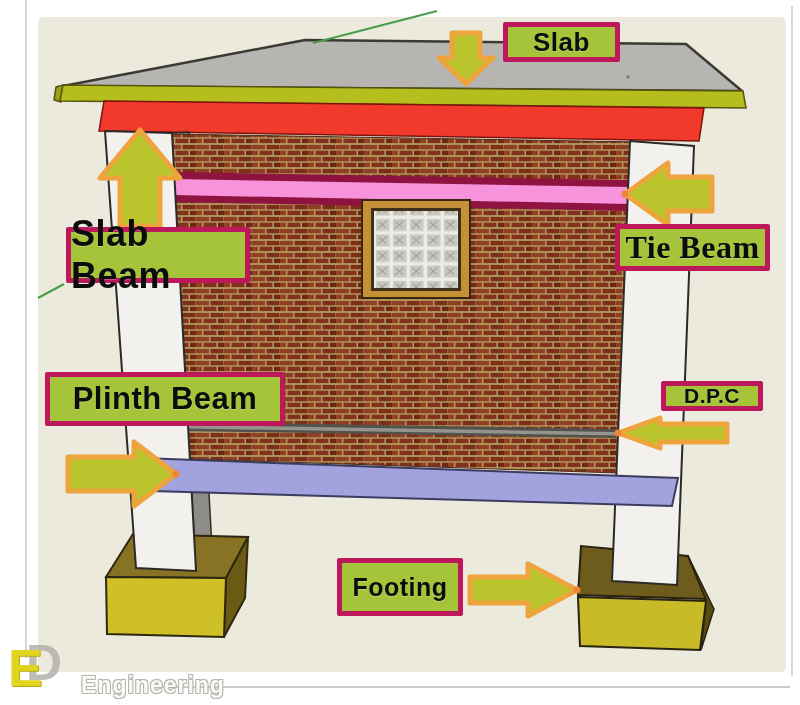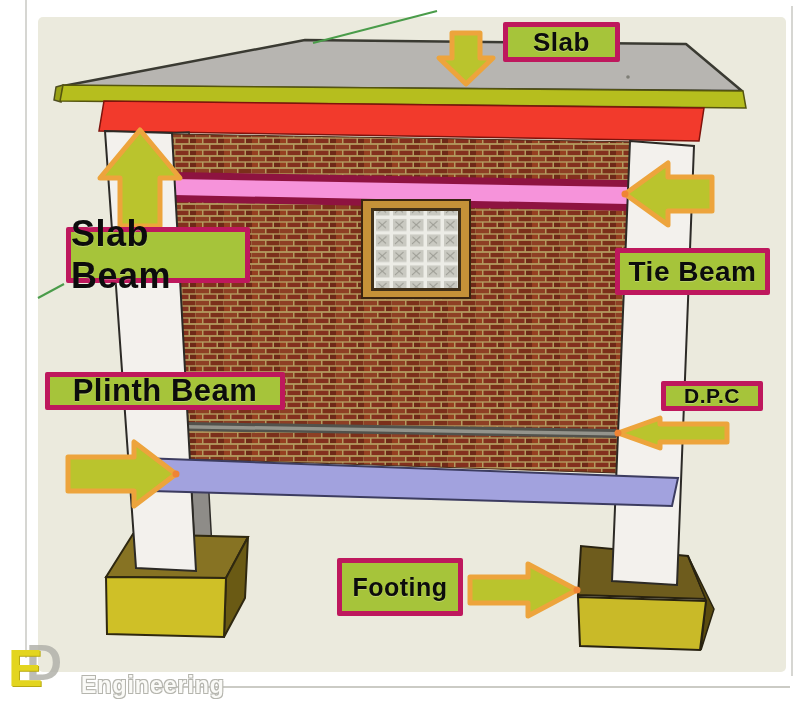--- a/index.html
+++ b/index.html
@@ -11,22 +11,22 @@
   #frame-left{left:25px;top:0;width:2px;height:658px;}
   #frame-right{left:791px;top:6px;width:2px;height:670px;}
   #diagram-svg{position:absolute;left:0;top:0;width:800px;height:705px;}
 
   .lbl{position:absolute;display:flex;align-items:center;justify-content:center;
        box-sizing:border-box;background:#a6c43a;border:5px solid #be185d;
        color:#0c0c0c;font-weight:bold;letter-spacing:.5px;border-radius:2px;
        text-shadow:0 1px 0 rgba(255,255,255,.25);}
   #lbl-slab{left:503px;top:22px;width:117px;height:40px;font-size:26px;}
   #lbl-slab-beam{left:66px;top:227px;width:184px;height:56px;font-size:36px;}
-  #lbl-tie-beam{left:615px;top:248px;width:155px;height:47px;font-size:28px;}
-  #lbl-plinth-beam{left:45px;top:372px;width:240px;height:38px;font-size:31px;}
+  #lbl-tie-beam{left:615px;top:224px;width:155px;height:47px;font-size:32px;font-family:Liberation Serif, serif;}
+  #lbl-plinth-beam{left:45px;top:372px;width:240px;height:54px;font-size:31px;}
   #lbl-dpc{left:661px;top:381px;width:102px;height:30px;font-size:21px;}
   #lbl-footing{left:337px;top:558px;width:126px;height:58px;font-size:25px;}
 
   .watermark{position:absolute;left:0;top:628px;width:800px;height:77px;pointer-events:none;}
   .wm-underline{position:absolute;left:158px;top:58px;width:632px;height:2px;background:#cbcbc5;}
   .wm-logo-e{position:absolute;left:8px;top:14px;font-size:52px;font-weight:bold;
              color:#e3d51f;line-height:1;text-shadow:1px 1px 0 #b8a90e;}
   .wm-logo-d{position:absolute;left:26px;top:10px;font-size:50px;font-weight:bold;
              color:rgba(178,178,170,.85);line-height:1;}
   .wm-top{position:absolute;left:100px;top:30px;font-size:19px;font-weight:bold;

